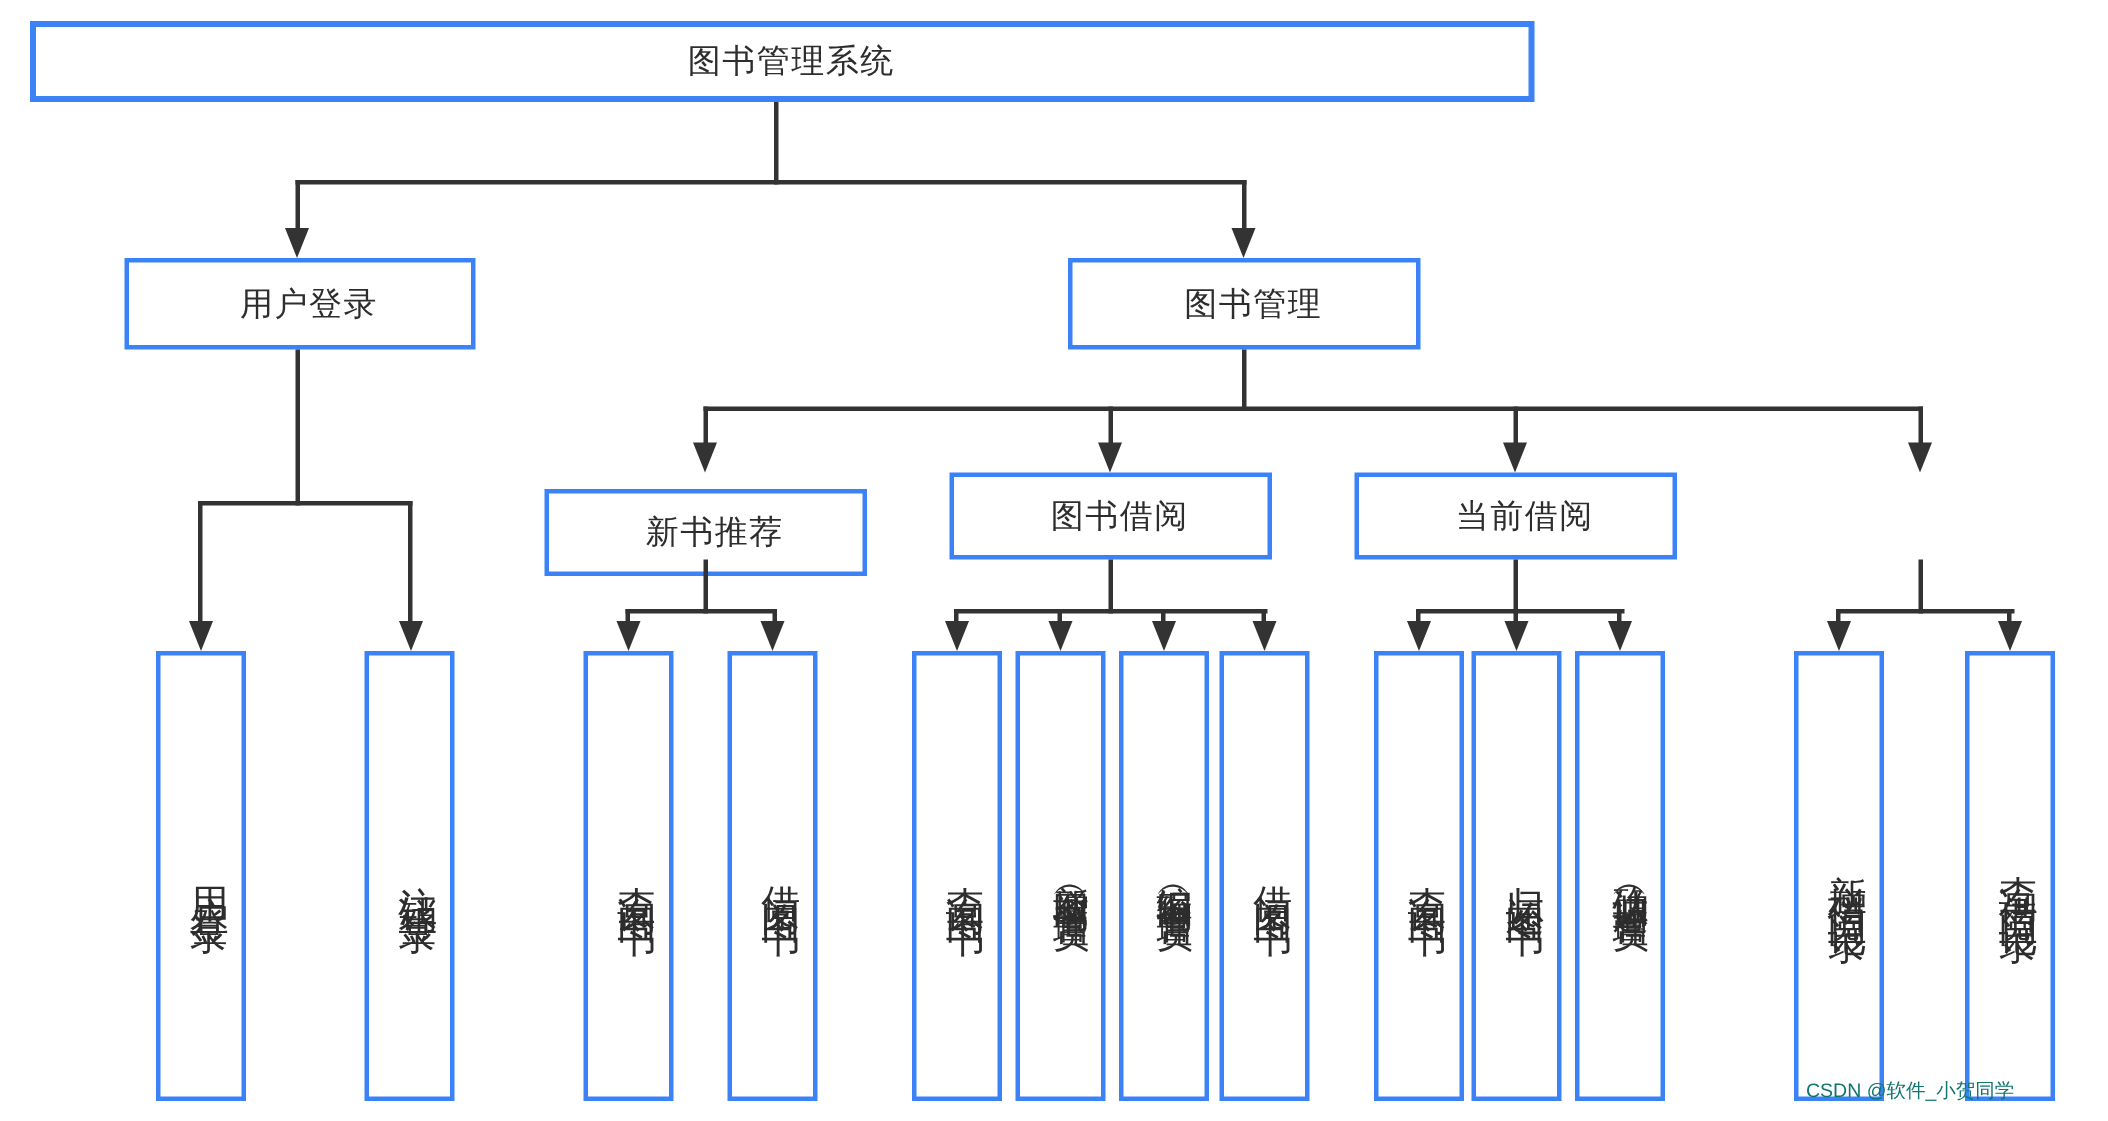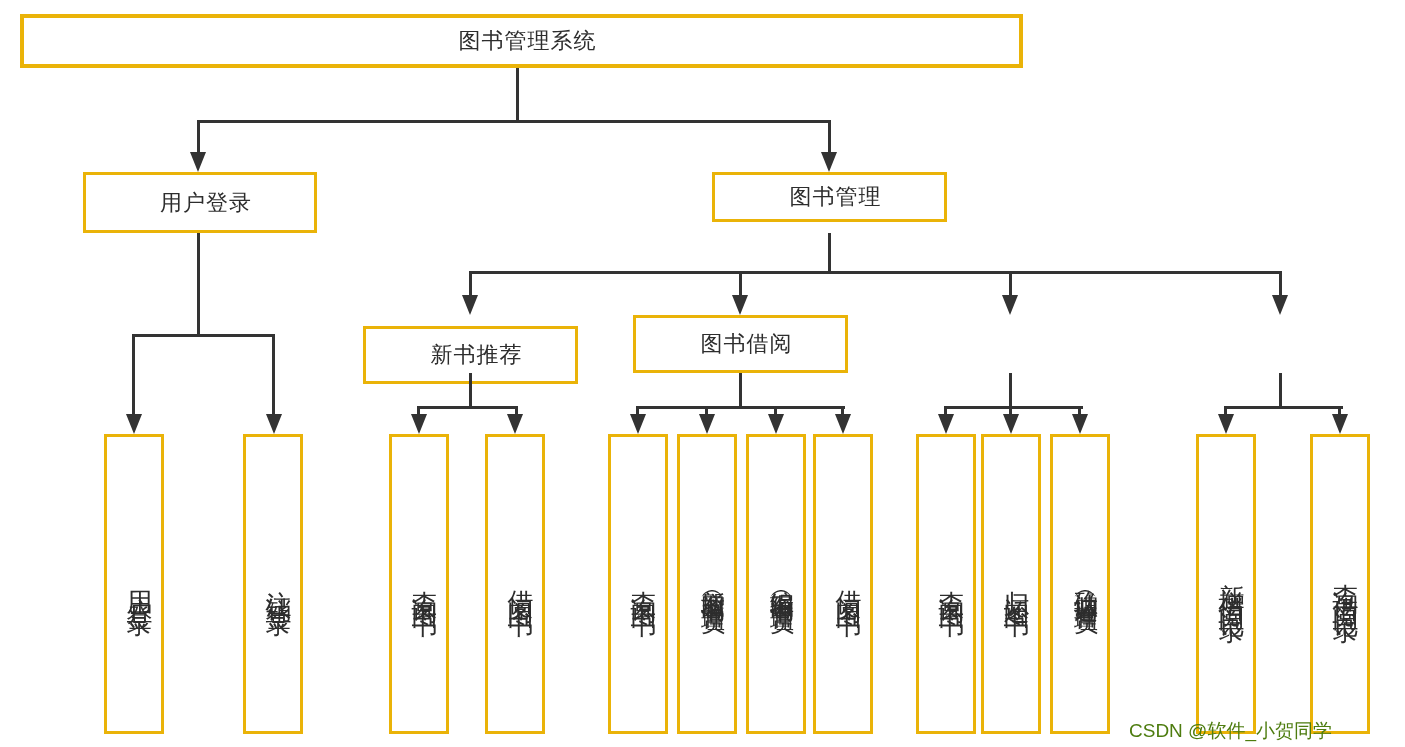--- a/index.html
+++ b/index.html
@@ -1,29 +1,29 @@
 <!DOCTYPE html>
 <html><head>
 <meta charset="utf-8">
 <style>
   html, body { margin:0; padding:0; background:#ffffff; }
   body { font-family:"Liberation Sans","DejaVu Sans",sans-serif; }
   .stage { position:relative; width:1405px; height:747px; background:#ffffff; overflow:hidden; color:#2d2d2d; }
-  .box { position:absolute; box-sizing:border-box; border:3px solid #eab308; background:#ffffff;
+  .box { position:absolute; box-sizing:border-box; border:3px solid #3b82f6; background:#ffffff;
          display:flex; align-items:center; justify-content:center;padding-left:12px; }
   .root-box { border-width:4px; }
   .hlabel { font-size:22px; color:#2d2d2d; letter-spacing:1px; white-space:nowrap; }
   .vlabel { writing-mode:vertical-rl; text-orientation:mixed; font-size:26px; letter-spacing:7px;
             line-height:1; color:#2d2d2d; white-space:nowrap; }
   .vlabel.small { font-size:24px; letter-spacing:3px; }
   .ln { position:absolute; background:#333333; }
   .arrow { position:absolute; width:0; height:0;
            border-left:8px solid transparent; border-right:8px solid transparent;
            border-top:20px solid #333333; }
-  .watermark { position:absolute; left:1129px; top:718px; font-size:19px; color:#4d7c0f;
+  .watermark { position:absolute; left:1204px; top:718px; font-size:13px; color:#0f766e;
                white-space:nowrap; z-index:9; }
 </style>
 </head>
 <body>
 
 <div class="stage">
 
   <div class="box root-box" style="left:20px; top:14px; width:1003px; height:54px;">
     <span class="hlabel">图书管理系统</span>
   </div>
@@ -31,21 +31,21 @@
   <div class="ln" style="left:516px; top:68px; width:3px; height:55px;"></div>
   <div class="ln" style="left:197px; top:120px; width:634px; height:3px;"></div>
   <div class="ln" style="left:197px; top:120px; width:3px; height:36px;"></div>
   <div class="ln" style="left:828px; top:120px; width:3px; height:36px;"></div>
   <div class="arrow" style="left:190px; top:152px;"></div>
   <div class="arrow" style="left:821px; top:152px;"></div>
 
   <div class="box" style="left:83px; top:172px; width:234px; height:61px;">
     <span class="hlabel">用户登录</span>
   </div>
-  <div class="box" style="left:712px; top:172px; width:235px; height:50px;">
+  <div class="box" style="left:712px; top:172px; width:235px; height:61px;">
     <span class="hlabel">图书管理</span>
   </div>
 
   <div class="ln" style="left:197px; top:233px; width:3px; height:104px;"></div>
   <div class="ln" style="left:132px; top:334px; width:143px; height:3px;"></div>
   <div class="ln" style="left:132px; top:334px; width:3px; height:82px;"></div>
   <div class="ln" style="left:272px; top:334px; width:3px; height:82px;"></div>
   <div class="arrow" style="left:126px; top:414px;"></div>
   <div class="arrow" style="left:266px; top:414px;"></div>
 
@@ -58,20 +58,23 @@
   <div class="arrow" style="left:462px; top:295px;"></div>
   <div class="arrow" style="left:732px; top:295px;"></div>
   <div class="arrow" style="left:1002px; top:295px;"></div>
   <div class="arrow" style="left:1272px; top:295px;"></div>
 
   <div class="box" style="left:363px; top:326px; width:215px; height:58px;">
     <span class="hlabel">新书推荐</span>
   </div>
   <div class="box" style="left:633px; top:315px; width:215px; height:58px;">
     <span class="hlabel">图书借阅</span>
+  </div>
+  <div class="box" style="left:903px; top:315px; width:215px; height:58px;">
+    <span class="hlabel">当前借阅</span>
   </div>
 
   <div class="ln" style="left:469px; top:373px; width:3px; height:36px;"></div>
   <div class="ln" style="left:417px; top:406px; width:101px; height:3px;"></div>
   <div class="ln" style="left:417px; top:406px; width:3px; height:11px;"></div>
   <div class="ln" style="left:515px; top:406px; width:3px; height:11px;"></div>
   <div class="arrow" style="left:411px; top:414px;"></div>
   <div class="arrow" style="left:507px; top:414px;"></div>
 
   <div class="ln" style="left:739px; top:373px; width:3px; height:36px;"></div>

